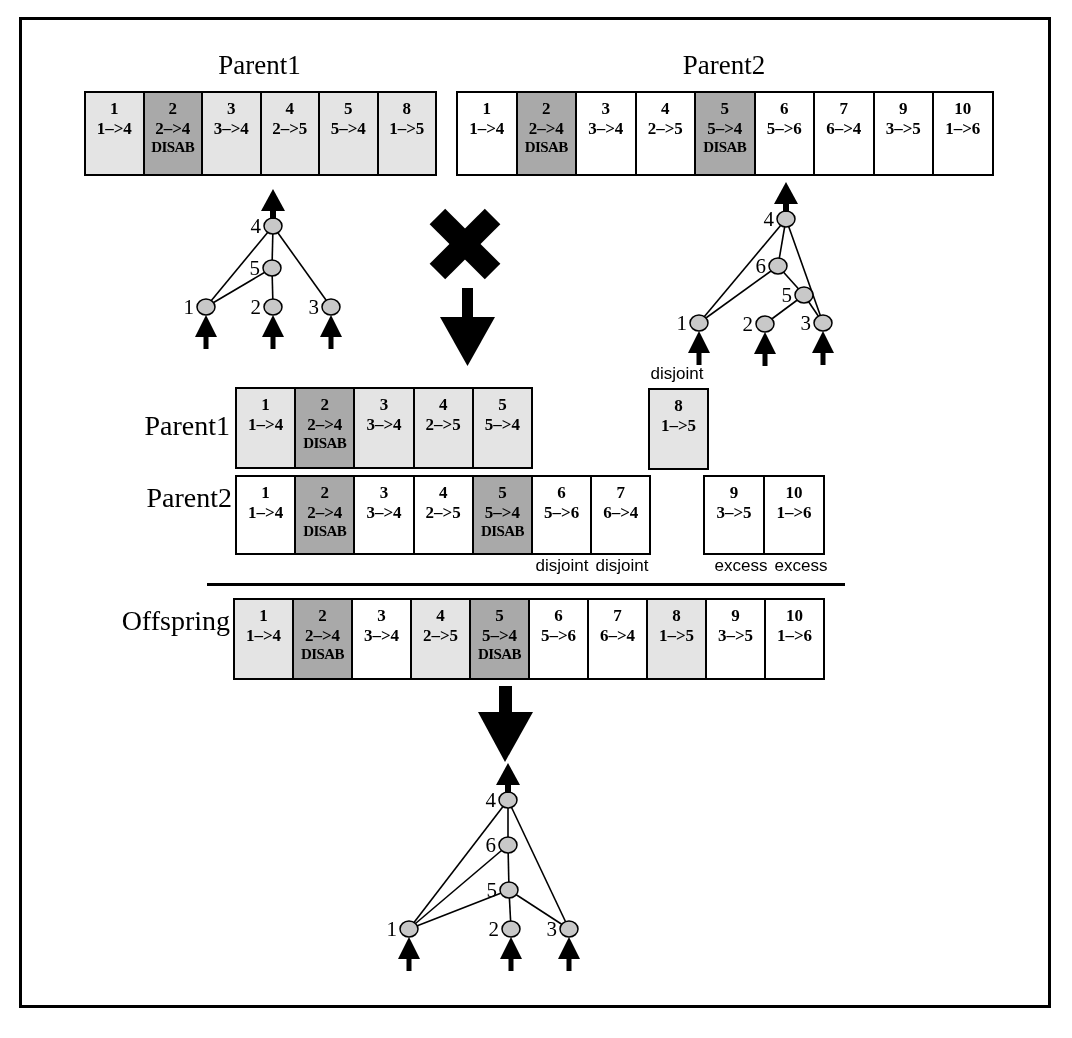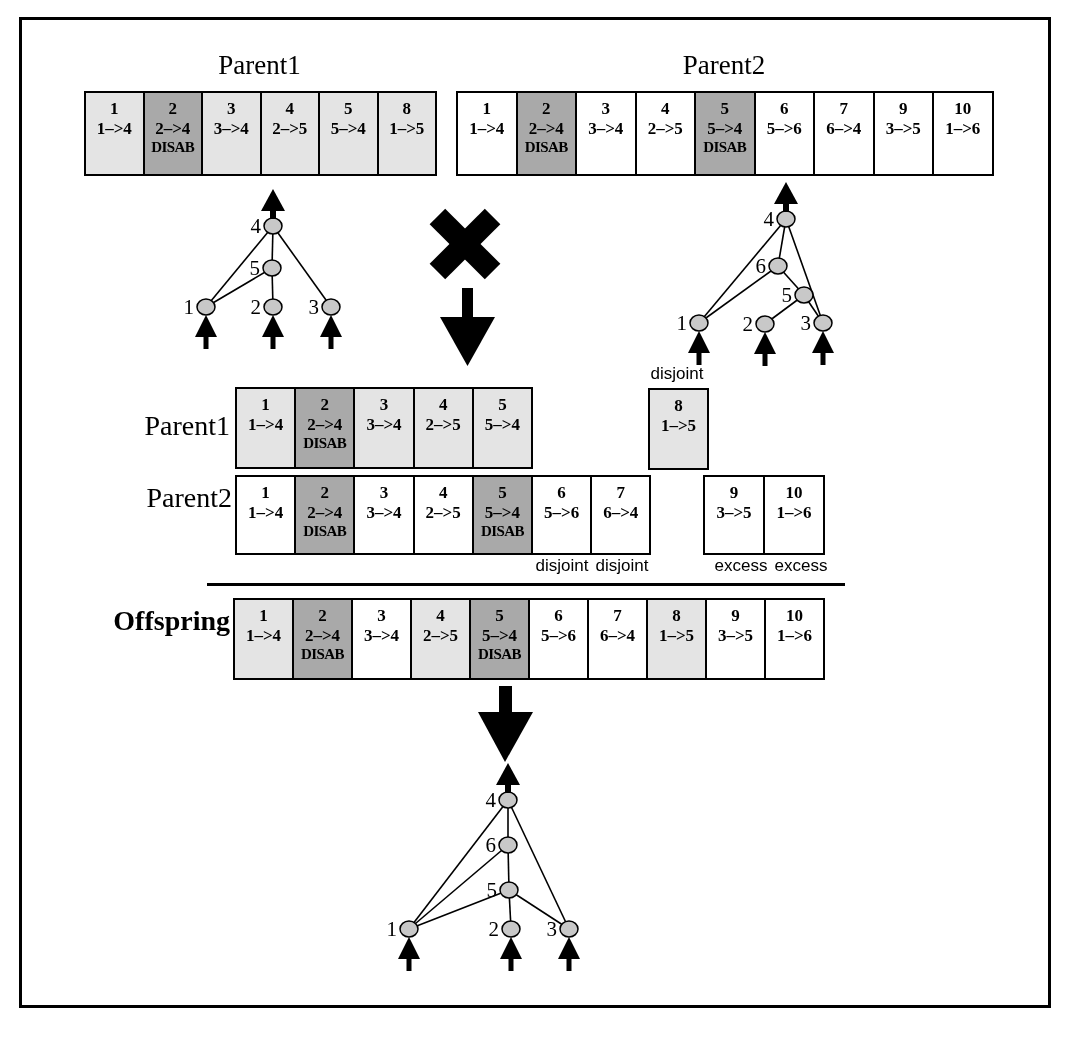--- a/index.html
+++ b/index.html
@@ -151,21 +151,21 @@
         <polygon points="569,937 558,959 580,959"></polygon>
         <rect x="566.5" y="958" width="5" height="13"></rect>
       </g>
     </svg>
 
   <div class="title" style="left:84px;top:50px;width:351px;">Parent1</div>
   <div class="title" style="left:456px;top:50px;width:536px;">Parent2</div>
 
   <div class="rowlabel" style="left:110px;top:410px;width:120px;">Parent1</div>
   <div class="rowlabel" style="left:110px;top:482px;width:122px;">Parent2</div>
-  <div class="rowlabel" style="left:110px;top:605px;width:120px;font-weight:bold;">Offspring</div>
+  <div class="rowlabel" style="left:110px;top:605px;width:120px;">Offspring</div>
 
   <div class="sanslabel" style="left:677px;top:364px;">disjoint</div>
   <div class="sanslabel" style="left:562px;top:556px;">disjoint</div>
   <div class="sanslabel" style="left:622px;top:556px;">disjoint</div>
   <div class="sanslabel" style="left:741px;top:556px;">excess</div>
   <div class="sanslabel" style="left:801px;top:556px;">excess</div>
 
   <div class="sep" style="left:207px;top:583px;width:638px;height:3px;"></div>
 <div class="gene tone-light" style="left: 84px; top: 91px; width: 60.5px; height: 85px;">
       <div>1</div>

